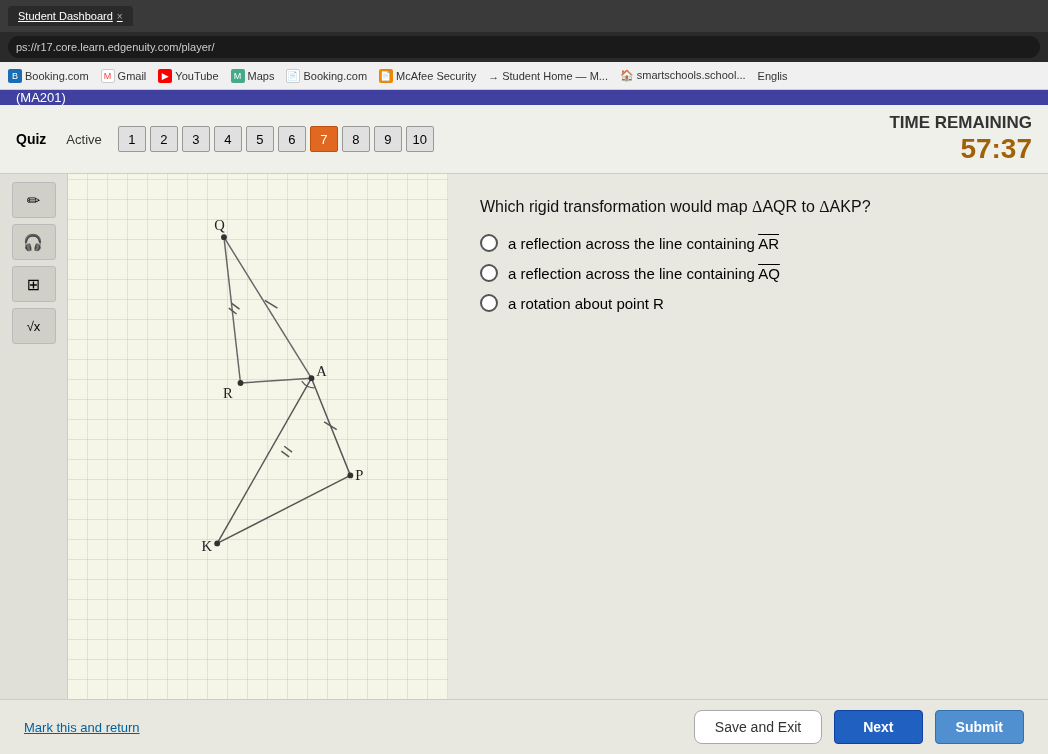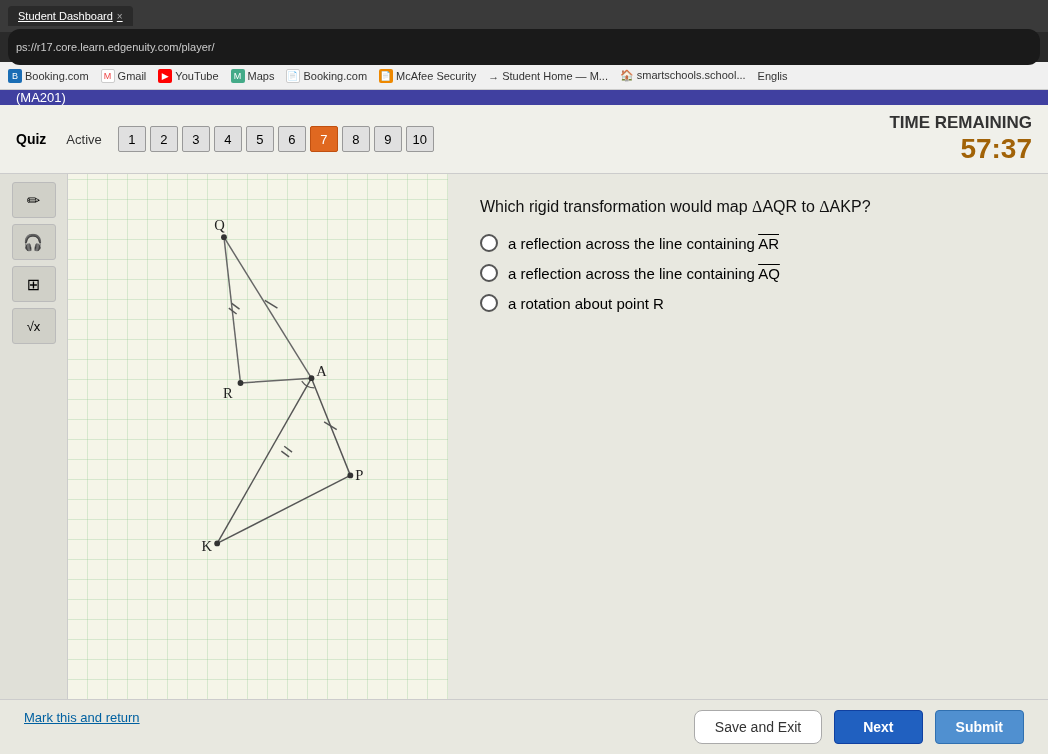--- a/index.html
+++ b/index.html
@@ -35,21 +35,21 @@
       padding: 0 8px;
       gap: 8px;
     }
     .address-bar {
       background: #1a1a1a;
       color: #ccc;
       font-size: 11px;
       padding: 2px 8px;
       border-radius: 12px;
       flex: 1;
-      height: 36px;
+      height: 22px;
       display: flex;
       align-items: center;
     }
 
     .bookmarks-bar {
       background: #f0f0f0;
       height: 28px;
       display: flex;
       align-items: center;
       padding: 0 8px;
@@ -222,20 +222,21 @@
       background: white;
     }
     .overline { text-decoration: overline; }
 
     
     .bottom-bar {
       background: #e8e8e0;
       border-top: 1px solid #ccc;
       padding: 10px 24px;
       display: flex;
+      align-items: center;
       justify-content: space-between;
     }
     .mark-link {
       font-size: 13px;
       color: #0060a0;
       text-decoration: underline;
       cursor: pointer;
     }
     .bottom-buttons {
       display: flex;

